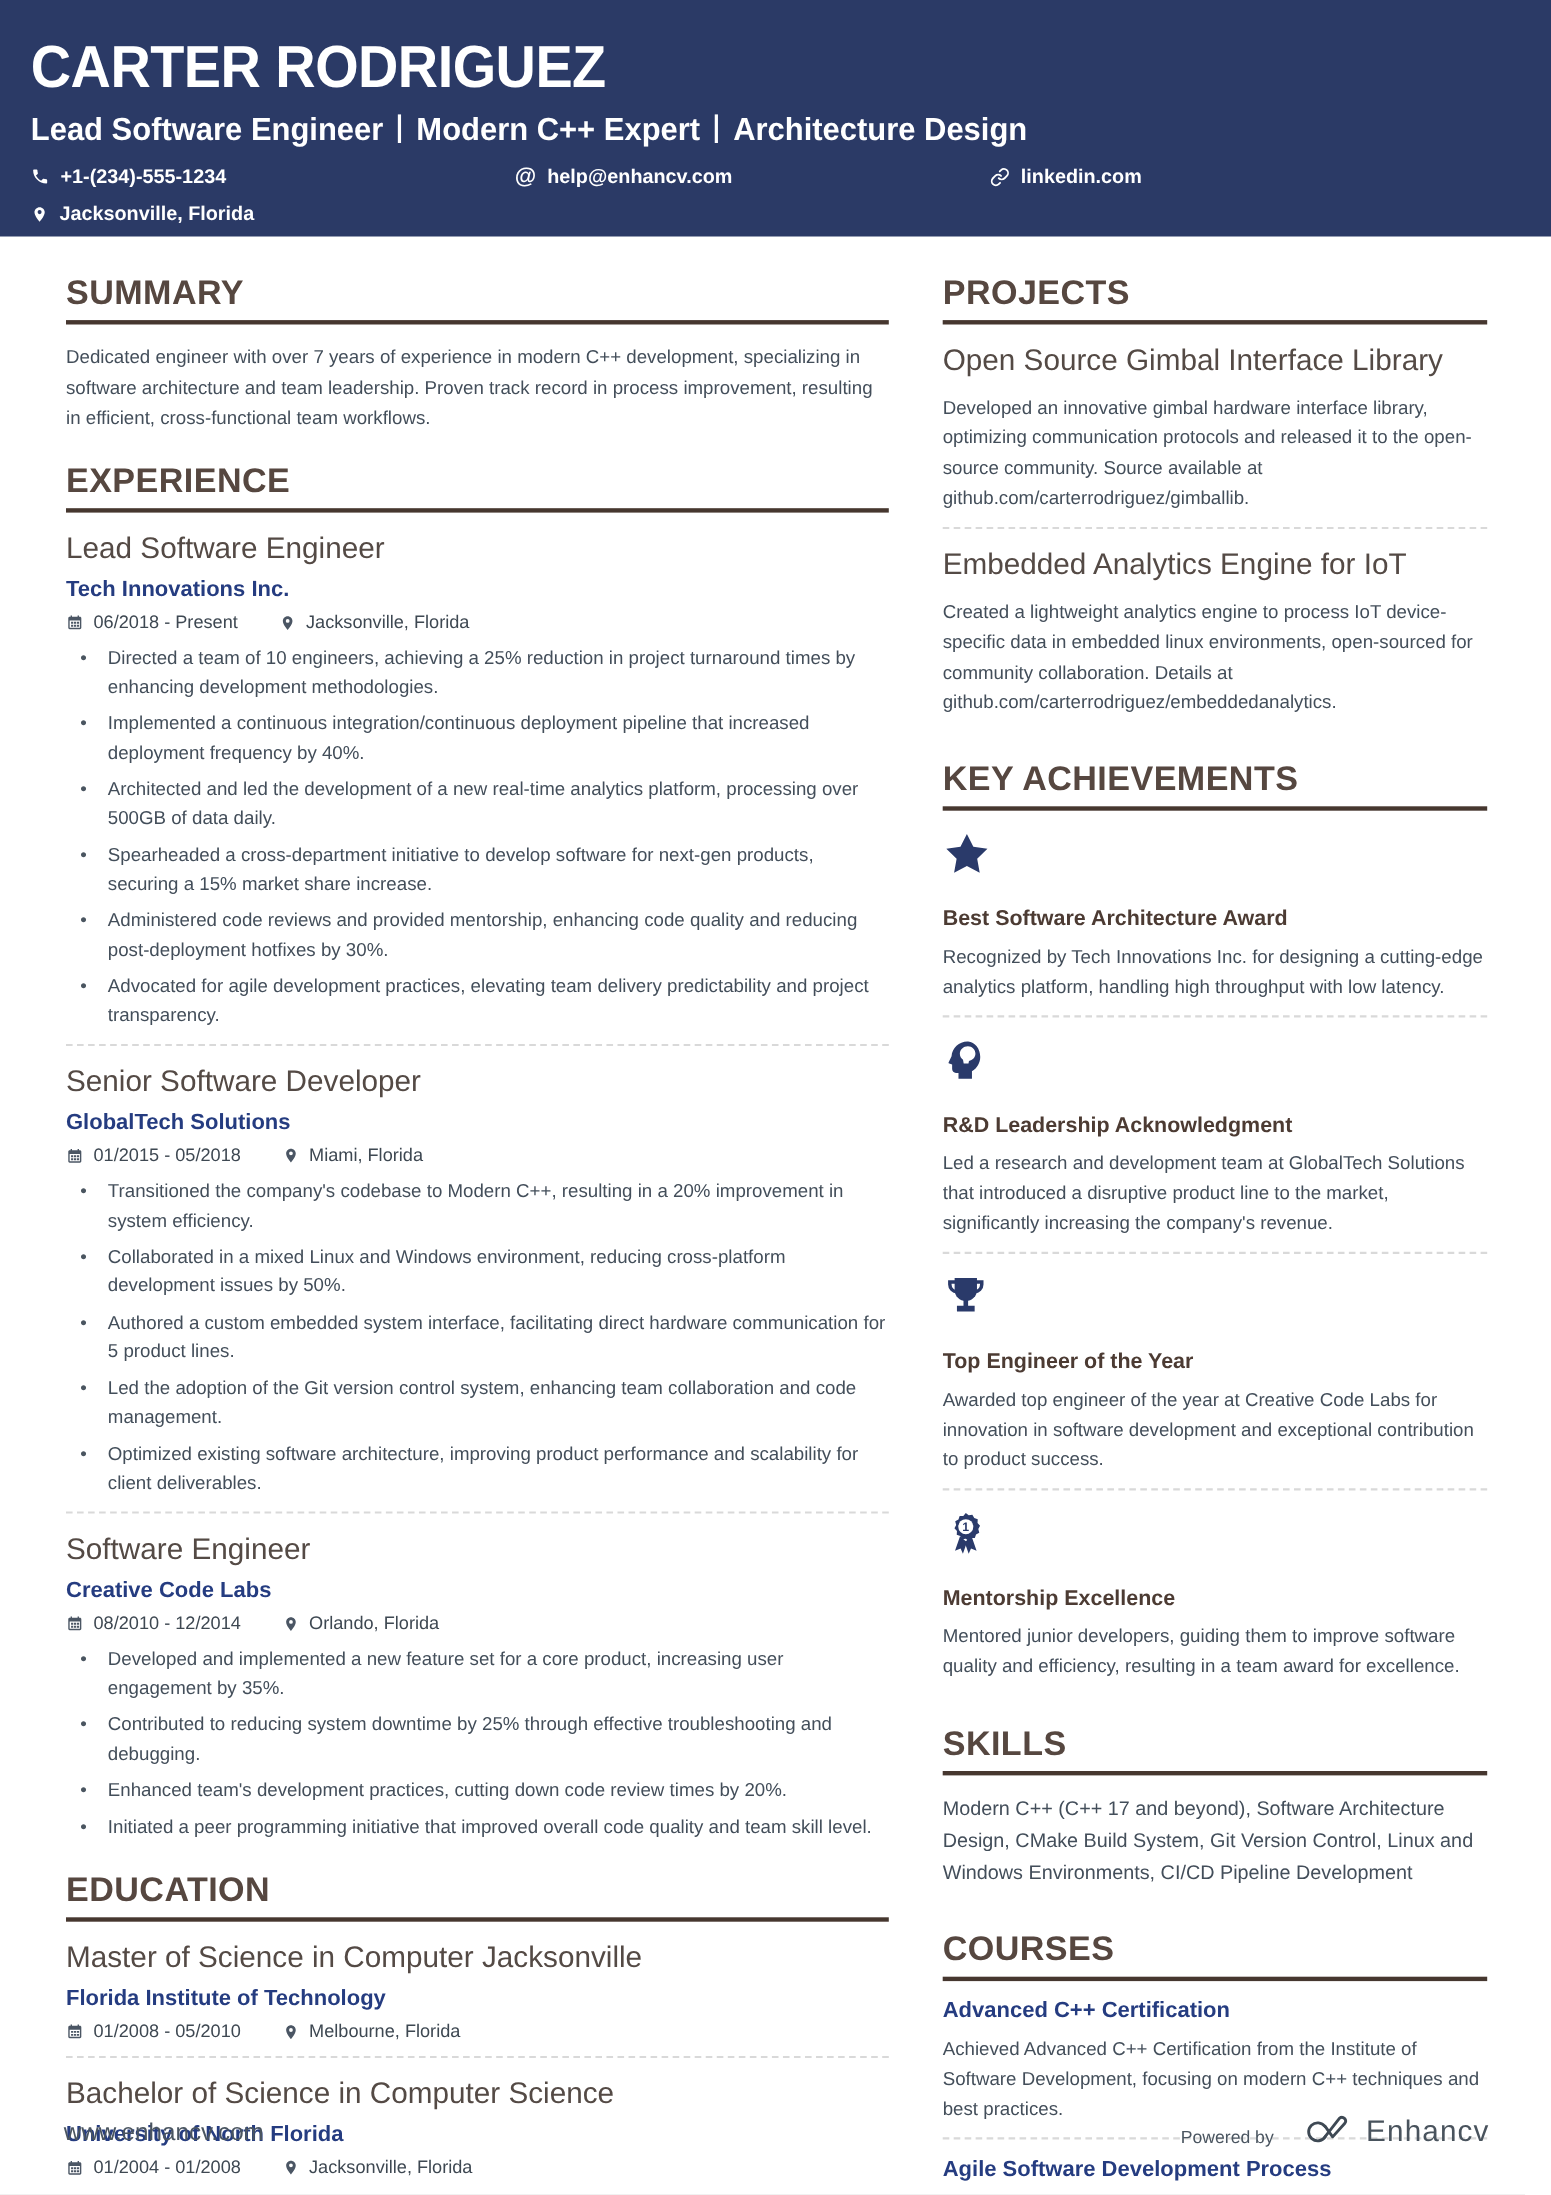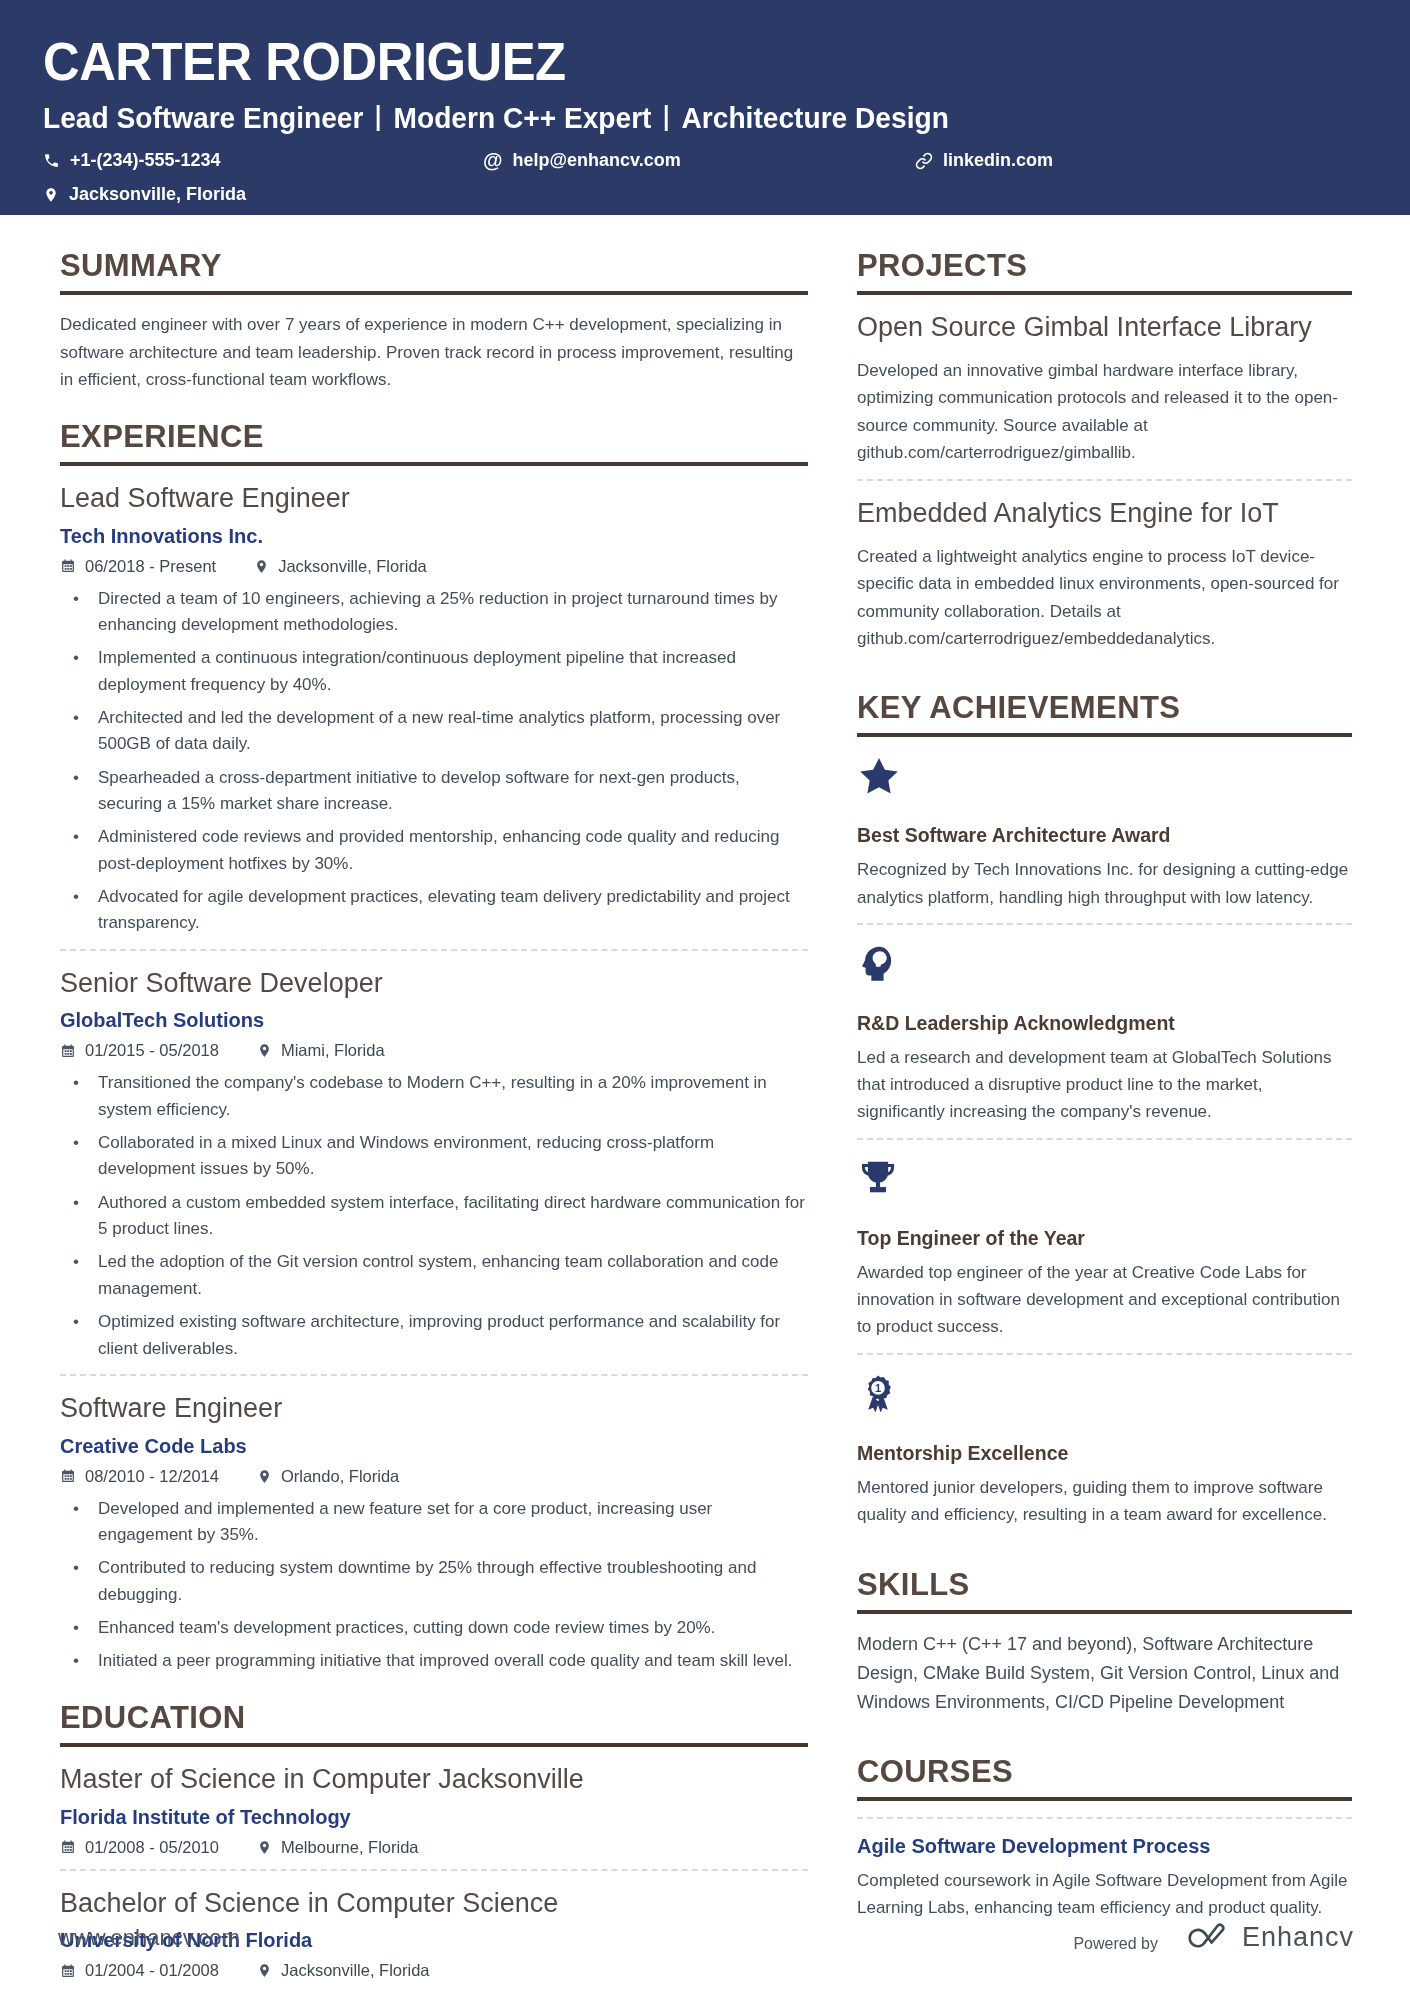--- a/index.html
+++ b/index.html
@@ -5,21 +5,21 @@
   * { margin:0; padding:0; box-sizing:border-box; }
   html,body { background:#e8e8e8; }
   body { font-family:"Liberation Sans", sans-serif; }
   .page {
     position:relative; width:1410px; height:1995px; margin:0 auto;
     background:#ffffff; overflow:hidden;
   }
   
   .header {
     background:#2b3a66; color:#ffffff;
-    padding:30px 58px 26px 43px; height:215px;
+    padding:30px 58px 26px 28px; height:215px;
   }
   .name {
     font-size:54px; font-weight:700; letter-spacing:-0.5px;
     transform:scaleX(0.94); transform-origin:left center; white-space:nowrap;
   }
   .subtitle {
     margin-top:10px; font-size:29px; font-weight:600; white-space:nowrap;
     transform:scaleX(0.97); transform-origin:left center;
   }
   .subtitle .sep {
@@ -369,20 +369,24 @@
       <section style="margin-top:40px;">
         <h2 class="sec-heading">SKILLS</h2>
         <div class="sec-rule"></div>
         <p class="skills-text">Modern C++ (C++ 17 and beyond), Software Architecture Design, CMake Build System, Git Version Control, Linux and Windows Environments, CI/CD Pipeline Development</p>
       </section>
 
       <section style="margin-top:38px;">
         <h2 class="sec-heading">COURSES</h2>
         <div class="sec-rule"></div>
 
+        <div class="course">
+          <div class="course-title">Advanced C++ Certification</div>
+          <p class="body-text">Achieved Advanced C++ Certification from the Institute of Software Development, focusing on modern C++ techniques and best practices.</p>
+        </div>
         <div class="dashed-divider"></div>
         <div class="course">
           <div class="course-title">Agile Software Development Process</div>
           <p class="body-text">Completed coursework in Agile Software Development from Agile Learning Labs, enhancing team efficiency and product quality.</p>
         </div>
       </section>
     </div>
   </div>
 
   <div class="footer">

